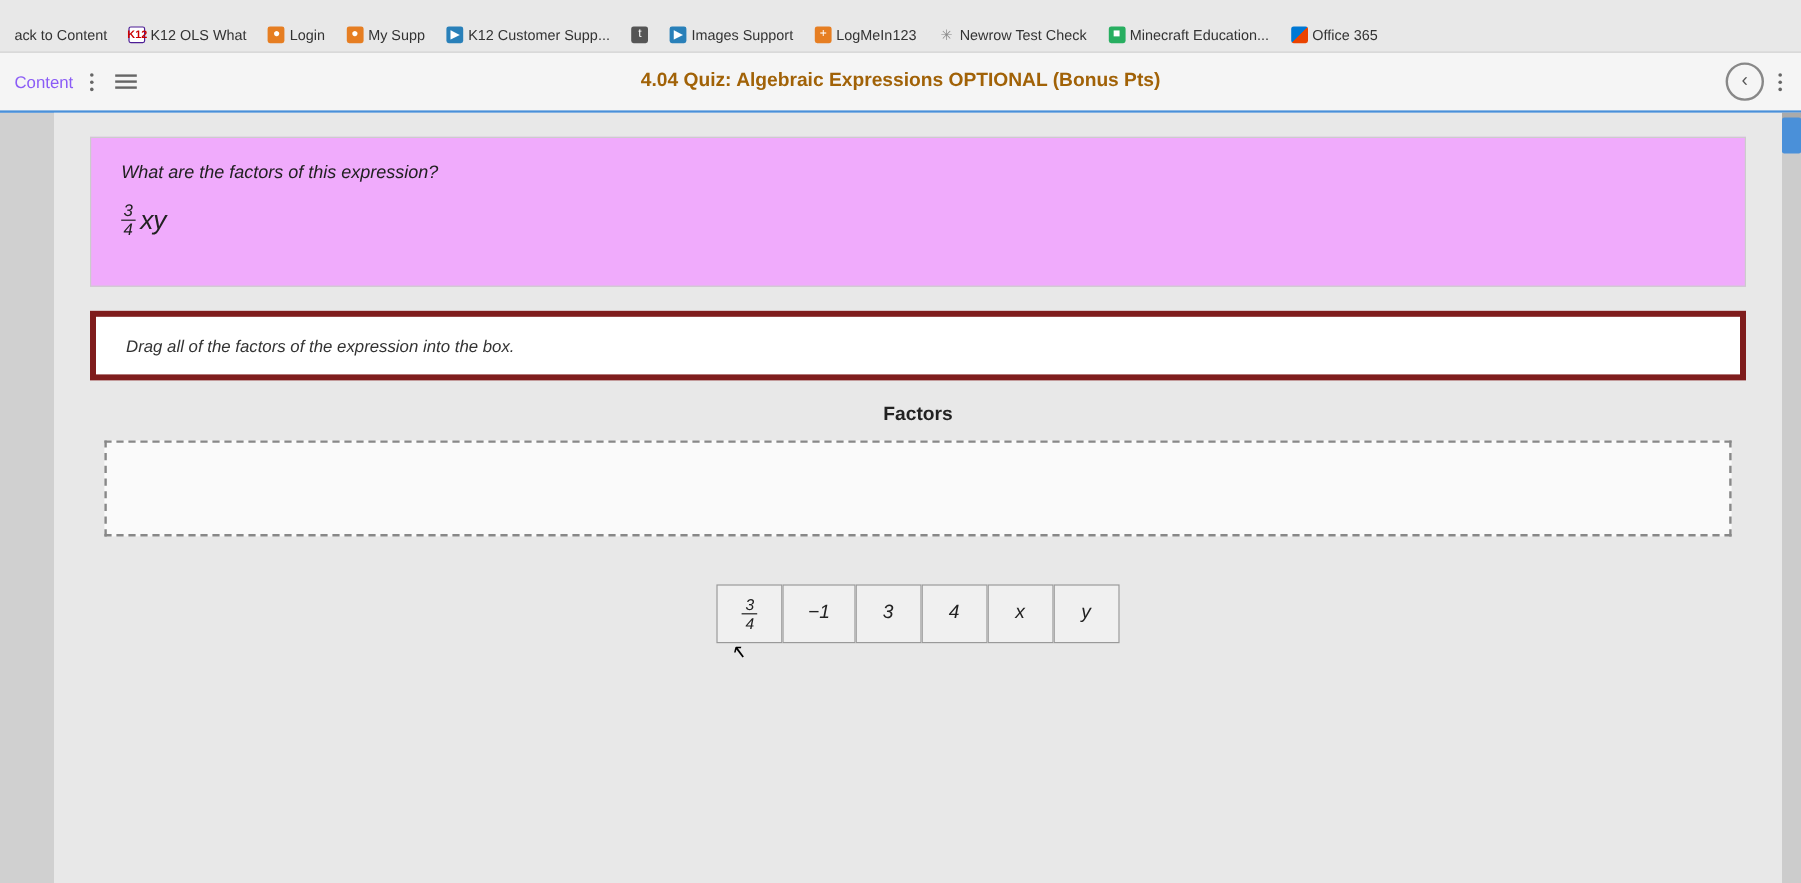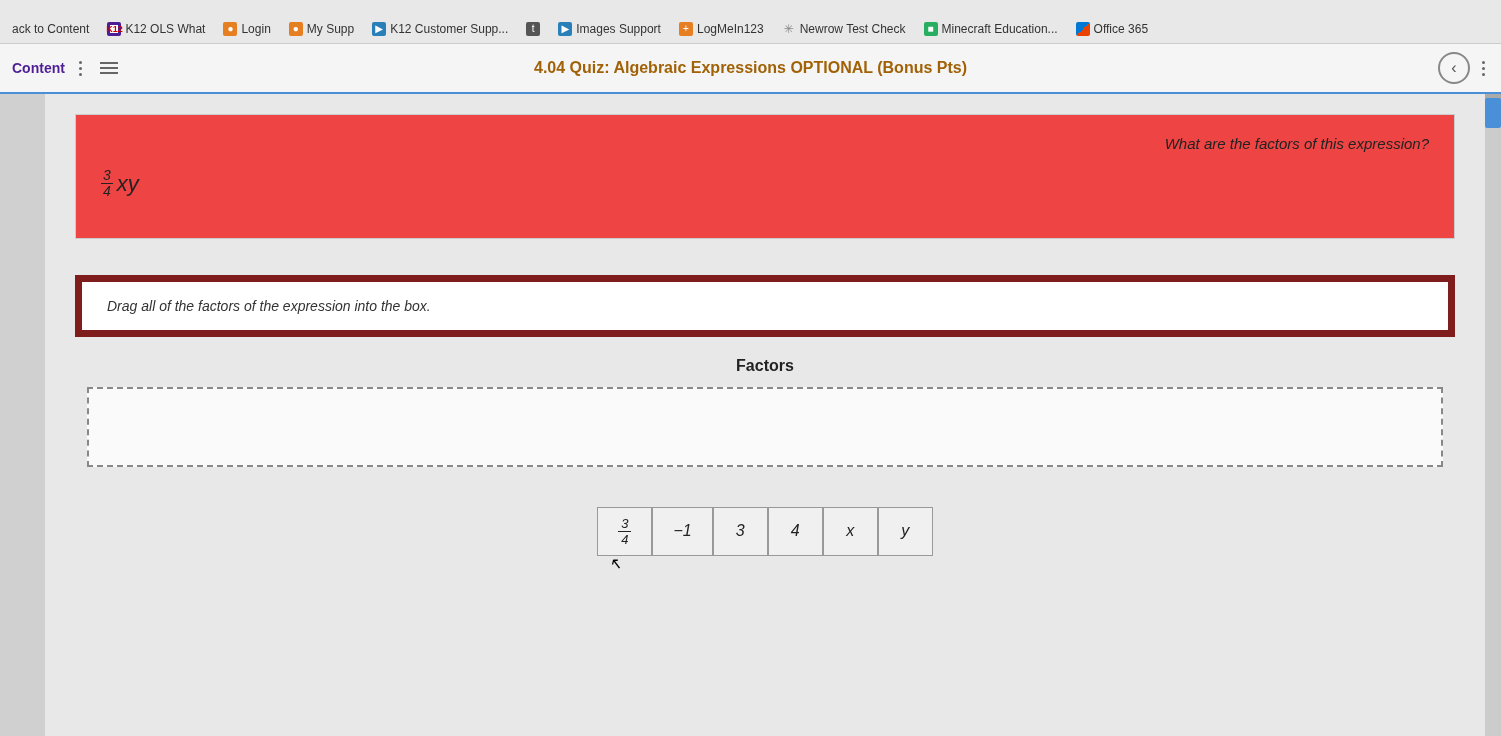--- a/index.html
+++ b/index.html
@@ -36,42 +36,42 @@
       display: inline-flex;
       align-items: center;
       justify-content: center;
       font-size: 10px;
     }
     .tab-icon.orange { background: #e67e22; color: white; }
     .tab-icon.blue { background: #2980b9; color: white; }
     .tab-icon.green { background: #27ae60; color: white; }
     .tab-icon.dark { background: #555; color: white; }
     .tab-icon.msblue { background: #0078d4; }
-    .tab-icon.k12 { background: #fff; border: 3px solid #4c1d95; font-weight: bold; font-size: 9px; color: #c00; }
+    .tab-icon.k12 { background: #fff; border: 1px solid #4c1d95; font-weight: bold; font-size: 9px; color: #c00; }
     .tab-icon.star { font-size: 12px; color: #888; background: none; }
 
     
     .content-bar {
       display: flex;
       align-items: center;
       background: #f5f5f5;
       border-bottom: 2px solid #4a90d9;
       padding: 0 12px;
       height: 50px;
       position: relative;
     }
     .content-bar-left {
       display: flex;
       align-items: center;
       gap: 10px;
     }
     .content-label {
       font-size: 14px;
-      font-weight: 700;
-      color: #4c1d95;
+      font-weight: 400;
+      color: #8b5cf6;
     }
     .dots-icon {
       display: flex;
       flex-direction: column;
       gap: 3px;
       cursor: pointer;
       padding: 4px;
     }
     .dots-icon span {
       display: block;
@@ -161,25 +161,24 @@
       display: flex;
       align-items: center;
       justify-content: center;
       font-size: 10px;
       color: #555;
       cursor: pointer;
     }
 
     
     .question-section {
-      background: #ef4444;
+      background: #f0abfc;
       border: 1px solid #ccc;
       padding: 20px 25px 30px;
-      margin-bottom: 36px;
-      text-align: right;
+      margin-bottom: 20px;
     }
     .question-text {
       font-size: 15px;
       color: #222;
       margin-bottom: 16px;
       font-style: italic;
     }
     .expression {
       font-size: 22px;
       color: #222;
@@ -196,21 +195,21 @@
       font-size: 14px;
       line-height: 1.1;
       margin-right: 2px;
     }
     .fraction-num { border-bottom: 1px solid #222; padding: 0 2px; }
     .fraction-den { padding: 0 2px; }
 
     
     .instructions-section {
       background: #fff;
-      border: 7px solid #7f1d1d;
+      border: 5px solid #7f1d1d;
       padding: 16px 25px;
       margin-bottom: 10px;
     }
     .instructions-text {
       font-size: 14px;
       color: #333;
       font-style: italic;
     }
 
     

